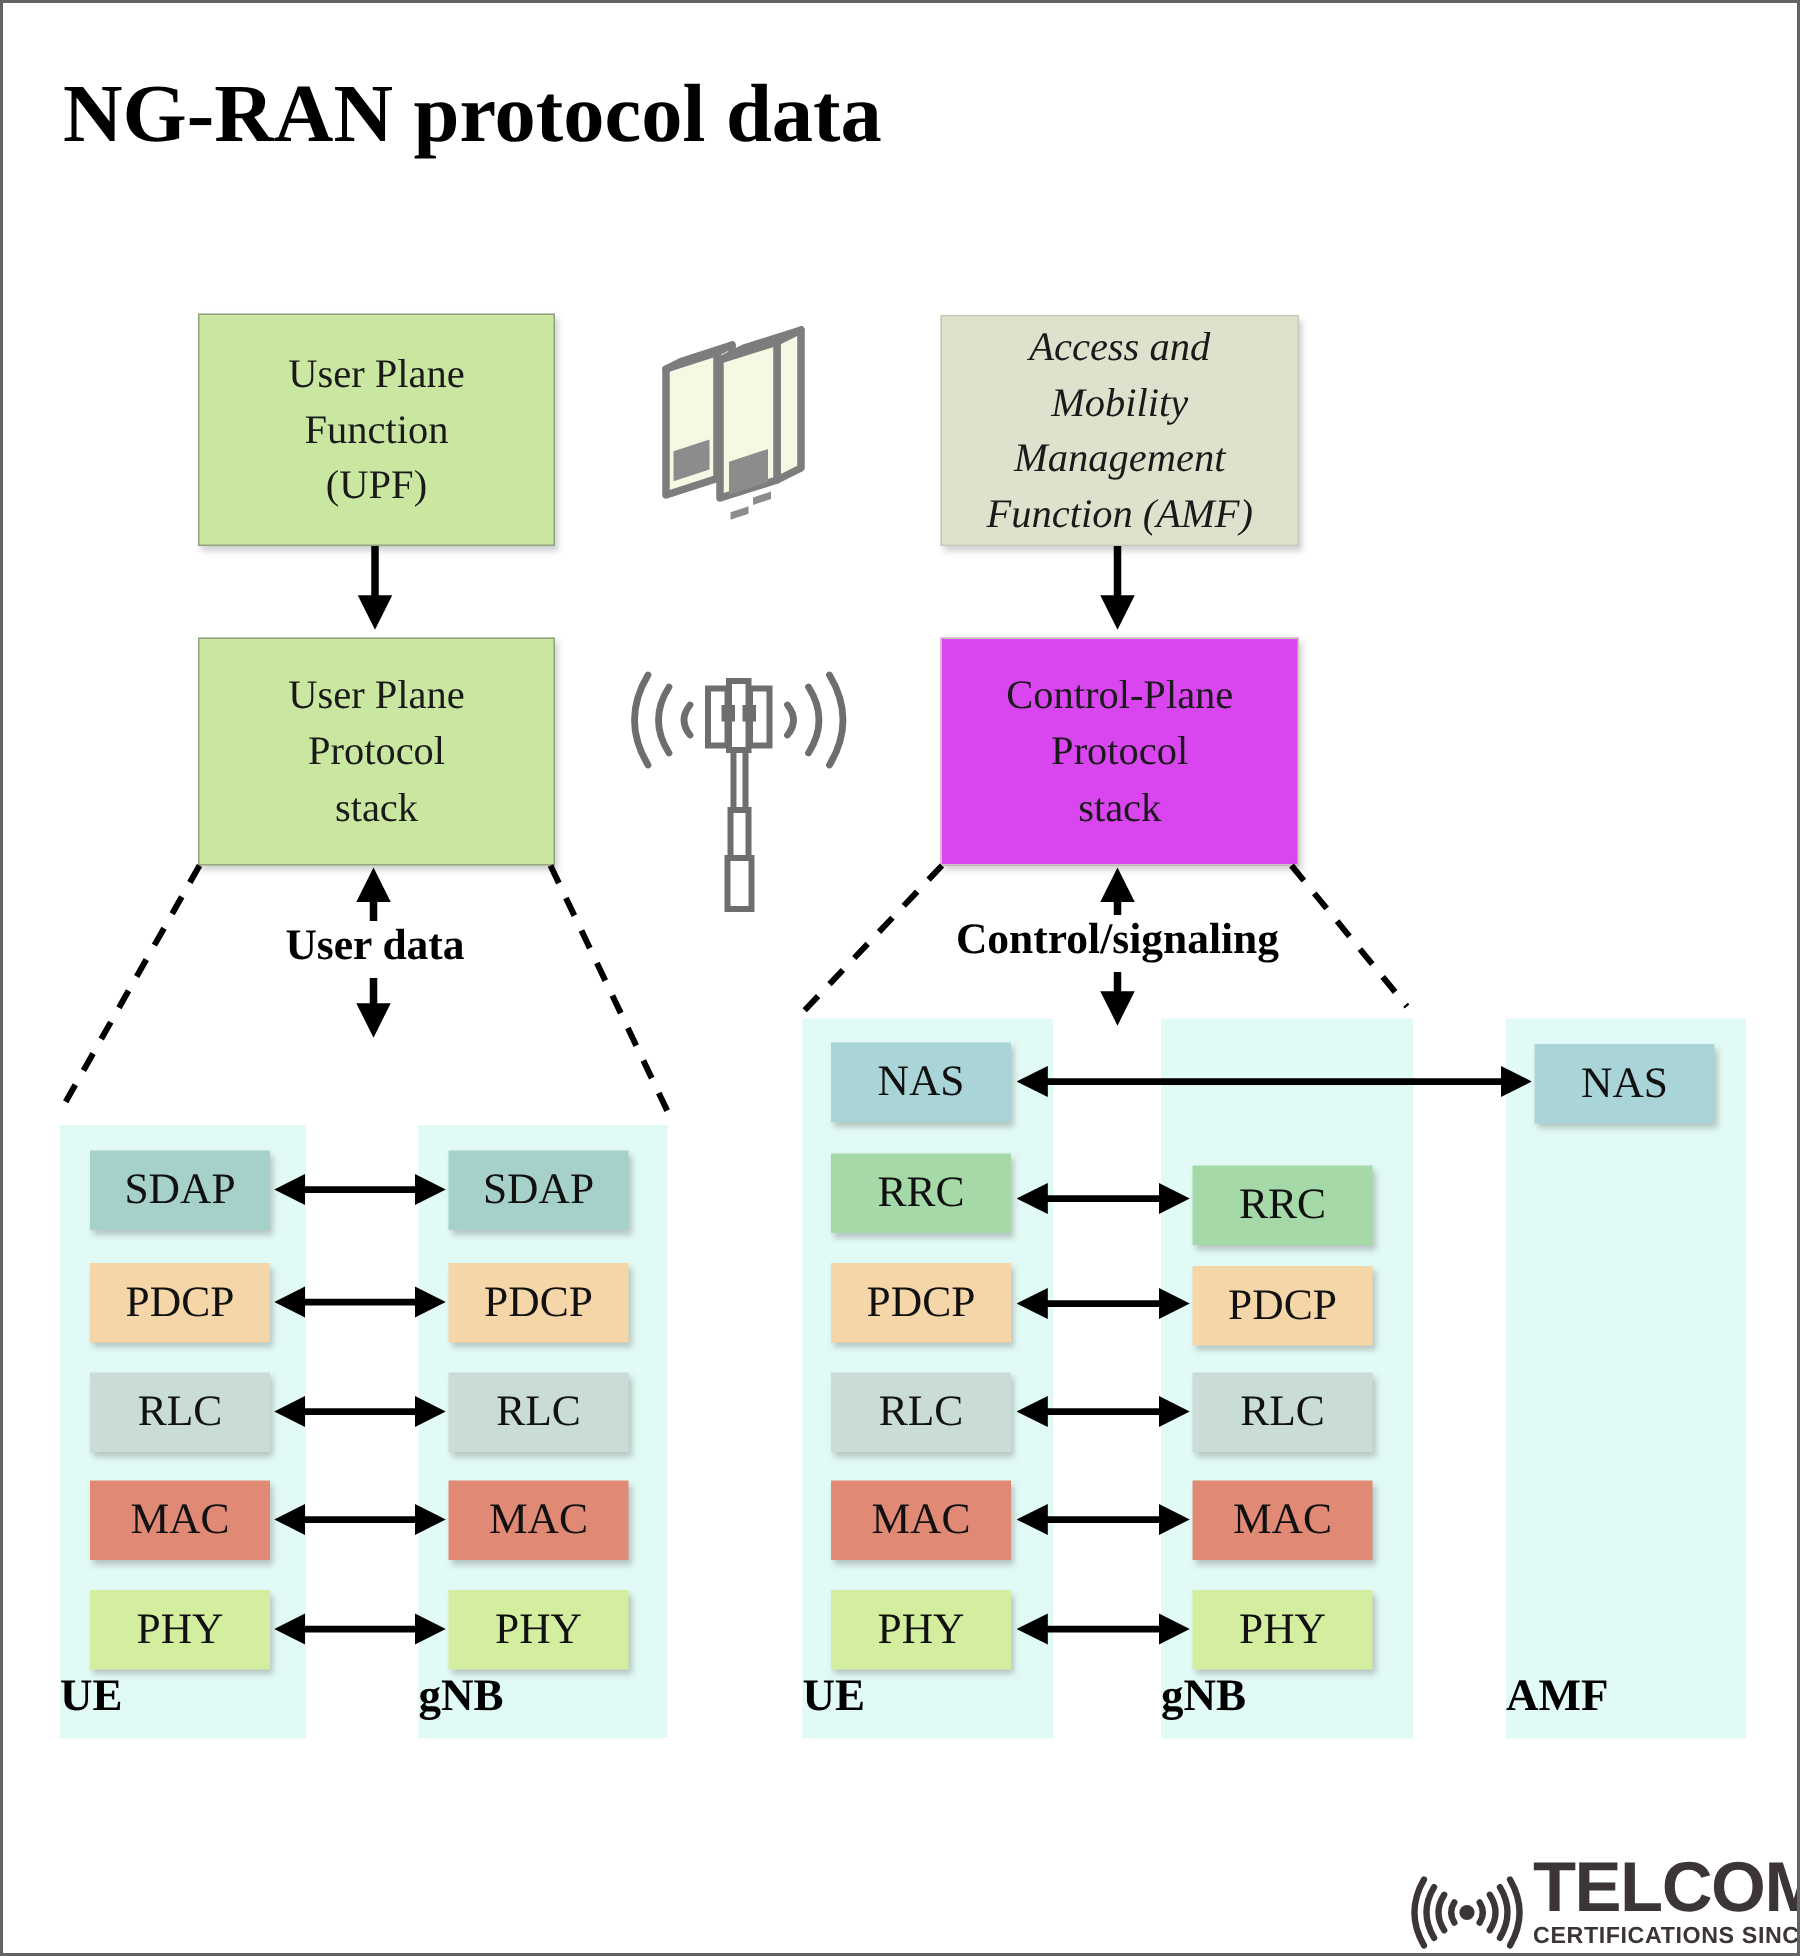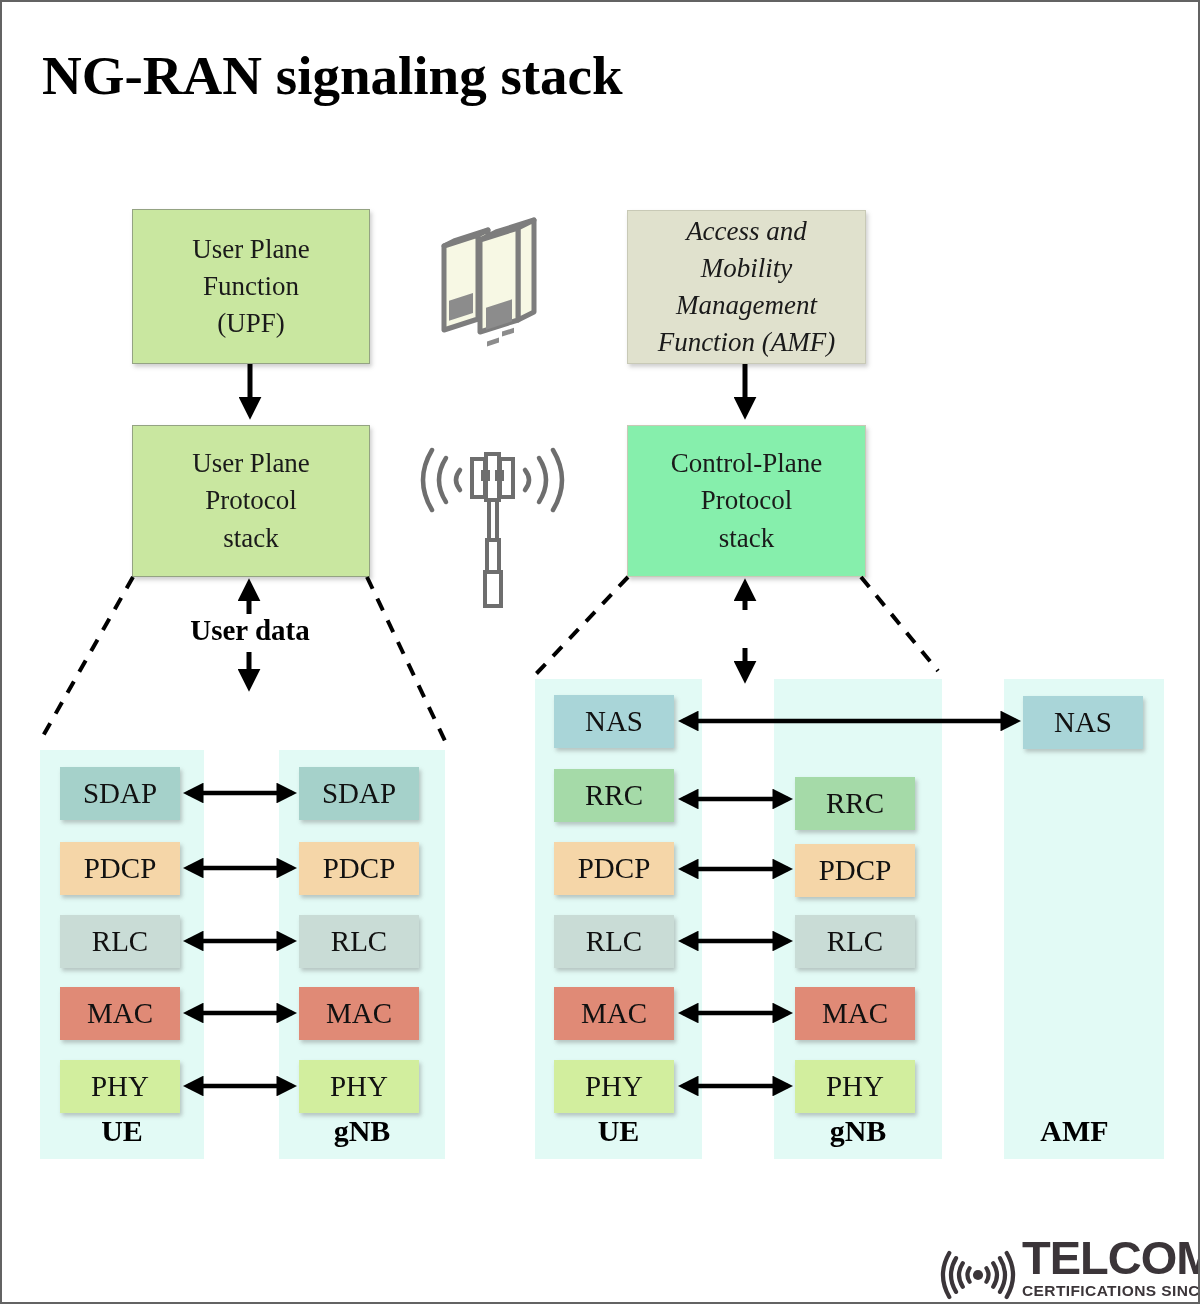--- a/index.html
+++ b/index.html
@@ -33,21 +33,21 @@
   #col-l-gnb{left:277px;top:748px;width:166px;height:409px;}
   #col-r-ue {left:533px;top:677px;width:167px;height:480px;}
   #col-r-gnb{left:772px;top:677px;width:168px;height:480px;}
   #col-r-amf{left:1002px;top:677px;width:160px;height:480px;}
   .layer{
     position:absolute;width:120px;height:53px;display:flex;align-items:center;
     justify-content:center;font-size:29px;color:#111;
     box-shadow:2px 3px 4px rgba(100,100,100,0.35);
   }
   .col-label{
-    position:absolute;top:1112px;font-size:30px;font-weight:bold;text-align:center;color:#000;
+    position:absolute;top:1112px;font-size:30px;font-weight:bold;text-align:left;color:#000;
   }
   #lbl-l-ue {left:38px;width:164px;}
   #lbl-l-gnb{left:277px;width:166px;}
   #lbl-r-ue {left:533px;width:167px;}
   #lbl-r-gnb{left:772px;width:168px;}
   #lbl-r-amf{left:1002px;width:141px;}
   .overlay{position:absolute;left:0;top:0;pointer-events:none;}
   .icon{position:absolute;}
   #server-icon{left:428px;top:198px;}
   #antenna-icon{left:412px;top:442px;}
@@ -57,33 +57,33 @@
   }
   .logo-text{display:flex;flex-direction:column;}
   .logo-name{font-size:47px;font-weight:bold;line-height:0.92;letter-spacing:-1px;}
   .logo-tagline{font-size:15.5px;font-weight:bold;letter-spacing:0.4px;margin-top:3px;}
 </style>
 </head>
 <body>
 
 <div class="page">
 
-  <div class="title">NG-RAN signaling stack</div>
+  <div class="title">NG-RAN protocol data</div>
 
   <div class="node green" id="upf-node" style="background-color: rgb(201, 231, 160);">User Plane
 Function
 (UPF)</div>
   <div class="node beige" id="amf-node" style="background-color: rgb(224, 225, 205);">Access and
 Mobility
 Management
 Function (AMF)</div>
   <div class="node green" id="ups-node" style="background-color: rgb(201, 231, 160);">User Plane
 Protocol
 stack</div>
-  <div class="node beige" id="cps-node" style="background-color: #86efac;">Control-Plane
+  <div class="node beige" id="cps-node" style="background-color: #d946ef;">Control-Plane
 Protocol
 stack</div>
 
   <div class="icon" id="server-icon">
     <svg width="120" height="150" viewBox="0 0 120 150">
       <g stroke="#7d7d7d" stroke-width="5" stroke-linejoin="round" fill="#f7f8e4">
         <polygon points="14,46 24,41 58,30 48,35"></polygon>
         <polygon points="48,35 58,30 58,114 48,119"></polygon>
         <polygon points="14,46 48,35 48,119 14,130"></polygon>
         <polygon points="50,40 66,32 104,20 88,28"></polygon>
@@ -116,20 +116,21 @@
         <path d="M32,14 Q18,36 32,58"></path>
         <path d="M18,6  Q0,36 18,66"></path>
         <path d="M111,26 Q119,36 111,46"></path>
         <path d="M125,14 Q139,36 125,58"></path>
         <path d="M139,6  Q157,36 139,66"></path>
       </g>
     </svg>
   </div>
 
   <div class="link-label" id="user-data-label">User data</div>
+  <div class="link-label" id="ctrl-sig-label">Control/signaling</div>
 
   <div class="column" id="col-l-ue" style="background-color: rgb(226, 250, 245);"></div>
   <div class="column" id="col-l-gnb" style="background-color: rgb(226, 250, 245);"></div>
   <div class="column" id="col-r-ue" style="background-color: rgb(226, 250, 245);"></div>
   <div class="column" id="col-r-gnb" style="background-color: rgb(226, 250, 245);"></div>
   <div class="column" id="col-r-amf" style="background-color: rgb(226, 250, 245);"></div>
 
   <div class="layer" style="left: 58px; top: 765px; background-color: rgb(165, 209, 202);">SDAP</div>
   <div class="layer" style="left: 58px; top: 840px; background-color: rgb(245, 214, 168);">PDCP</div>
   <div class="layer" style="left: 58px; top: 913px; background-color: rgb(201, 220, 214);">RLC</div>

